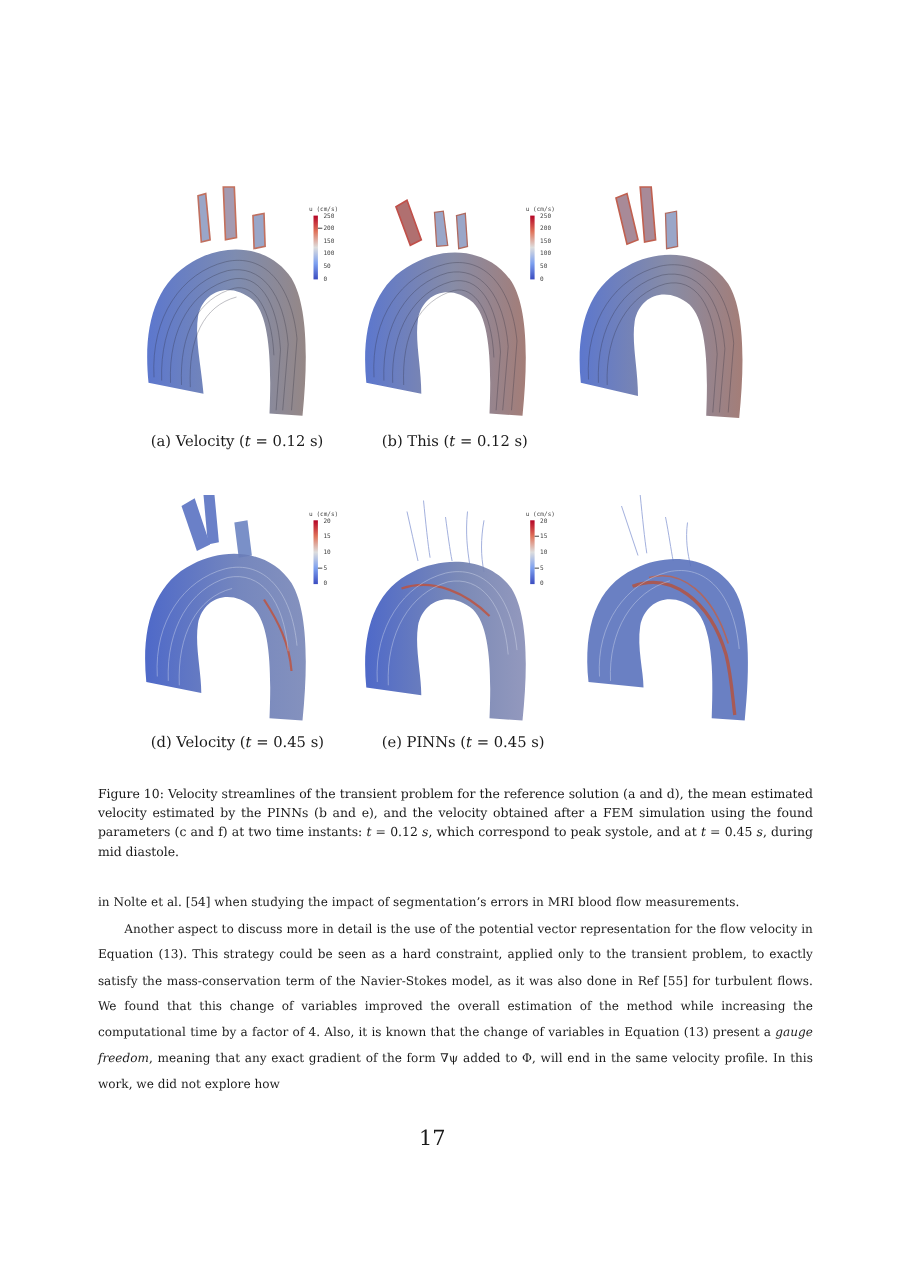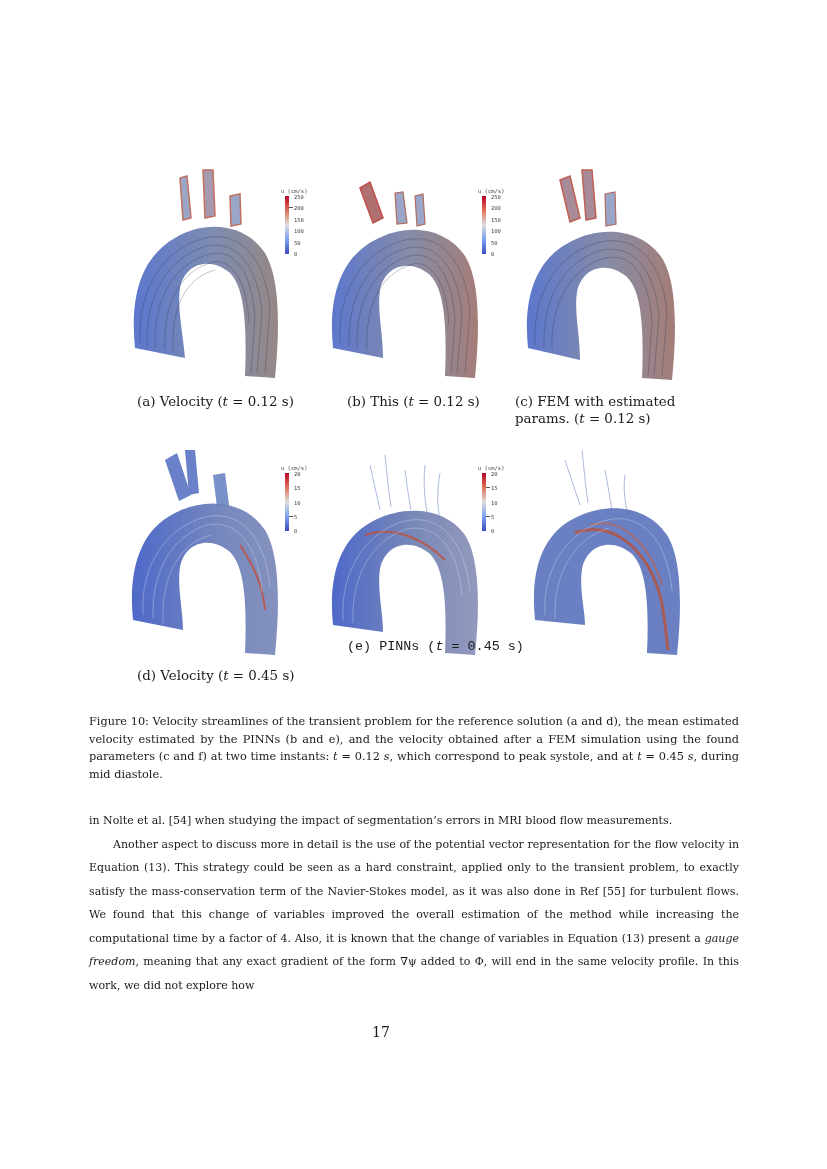--- a/index.html
+++ b/index.html
@@ -18,21 +18,21 @@
              font-size: 5.5px; color: #444; line-height: 6px; }
   .cb-tickmark { position: absolute; left: 4px; width: 4px; height: 1px; background: #555; }
 
   .subcap { position: absolute; font-size: 13.4px; line-height: 17px; color: #1a1a1a; white-space: nowrap; }
   .fig-caption { position: absolute; left: 89px; top: 713px; width: 650px; font-size: 11.3px; line-height: 17.5px;
                  text-align: justify; color: #1a1a1a; }
   .body-text { position: absolute; left: 89px; top: 809px; width: 650px; font-size: 11px; line-height: 23.5px;
                text-align: justify; color: #1a1a1a; }
   .body-text p { margin: 0; }
   .body-text p.indent { text-indent: 24px; }
-  .page-number { position: absolute; left: 0; width: 762px; top: 1024px; text-align: center; font-size: 14px; }
+  .page-number { position: absolute; left: 0; width: 762px; top: 1024px; text-align: center; font-size: 19px; padding-left: 12px; }
   i { font-style: italic; }
 </style>
 </head>
 <body>
 
 <div class="page">
 
   <div class="panel" style="left:125px; top:168px; width:160px; height:215px;">
     <svg width="160" height="215" viewBox="0 0 160 215">
       <defs>
@@ -115,21 +115,20 @@
       <g stroke="#2a2a3a" stroke-width="0.5" fill="none" opacity="0.55">
         <path d="M15 177 C12 122 40 84 80 74 C117 66 142 94 147 144 L142 207"></path>
         <path d="M24 180 C22 128 46 92 82 82 C114 76 135 102 139 149 L134 207"></path>
         <path d="M32 182 C30 134 52 99 85 90 C112 84 129 109 132 154 L128 207"></path>
       </g>
     </svg>
   </div>
 
   <div class="subcap" style="left:137px; top:393px;"><span>(a) Velocity (</span><i>t</i><span> = 0.12 s)</span></div>
   <div class="subcap" style="left:347px; top:393px;"><span>(b) This (</span><i>t</i><span> = 0.12 s)</span></div>
-  <div class="subcap" style="left:515px; top:393px;"><span>(c) FEM with estimated</span><br><span>params.  (</span><i>t</i><span> = 0.12 s)</span></div>
 
   <div class="panel" style="left:125px; top:445px; width:160px; height:215px;">
     <svg width="160" height="215" viewBox="0 0 160 215">
       <defs>
         <linearGradient id="gD" x1="0" y1="0" x2="1" y2="0">
           <stop offset="0" stop-color="#3f5cc4"></stop>
             <stop offset="0.6" stop-color="#6a7db8"></stop>
             <stop offset="1" stop-color="#7a88b8"></stop>
         </linearGradient>
       </defs>
@@ -204,21 +203,21 @@
       <path d="M55 88 C90 75 125 100 140 150 C145 170 146 190 148 205" stroke="#b8503a" stroke-width="3" fill="none" opacity="0.8"></path>
       <path d="M70 80 C100 72 128 95 142 140" stroke="#c06048" stroke-width="1.5" fill="none" opacity="0.8"></path>
       <g stroke="#dde3f2" stroke-width="0.6" fill="none" opacity="0.6">
         <path d="M25 170 C22 122 49 85 87 75 C122 67 147 95 152 145"></path>
         <path d="M35 174 C33 128 55 93 89 83"></path>
       </g>
     </svg>
   </div>
 
   <div class="subcap" style="left:137px; top:667px;"><span>(d) Velocity (</span><i>t</i><span> = 0.45 s)</span></div>
-  <div class="subcap" style="left:347px; top:638px;font-family:Liberation Mono, monospace;"><span>(e) PINNs (</span><i>t</i><span> = 0.45 s)</span></div>
+  <div class="subcap" style="left:347px; top:667px;"><span>(e) PINNs (</span><i>t</i><span> = 0.45 s)</span></div>
 
   <div class="fig-caption">
     <span>Figure 10:</span><span> Velocity streamlines of the transient problem for the reference solution (a and d), the mean estimated velocity estimated by the PINNs (b and e), and the velocity obtained after a FEM simulation using the found parameters (c and f) at two time instants: </span><i>t</i><span> = 0.12 </span><i>s</i><span>, which correspond to peak systole, and at </span><i>t</i><span> = 0.45 </span><i>s</i><span>, during mid diastole.</span>
   </div>
 
   <div class="body-text">
     <p>in Nolte et al. [54] when studying the impact of segmentation’s errors in MRI blood flow measurements.</p>
     <p class="indent"><span>Another aspect to discuss more in detail is the use of the potential vector representation for the flow velocity in Equation (13). This strategy could be seen as a hard constraint, applied only to the transient problem, to exactly satisfy the mass-conservation term of the Navier-Stokes model, as it was also done in Ref [55] for turbulent flows. We found that this change of variables improved the overall estimation of the method while increasing the computational time by a factor of 4. Also, it is known that the change of variables in Equation (13) present a </span><i>gauge freedom</i><span>, meaning that any exact gradient of the form ∇ψ added to Φ, will end in the same velocity profile. In this work, we did not explore how</span></p>
   </div>
 

